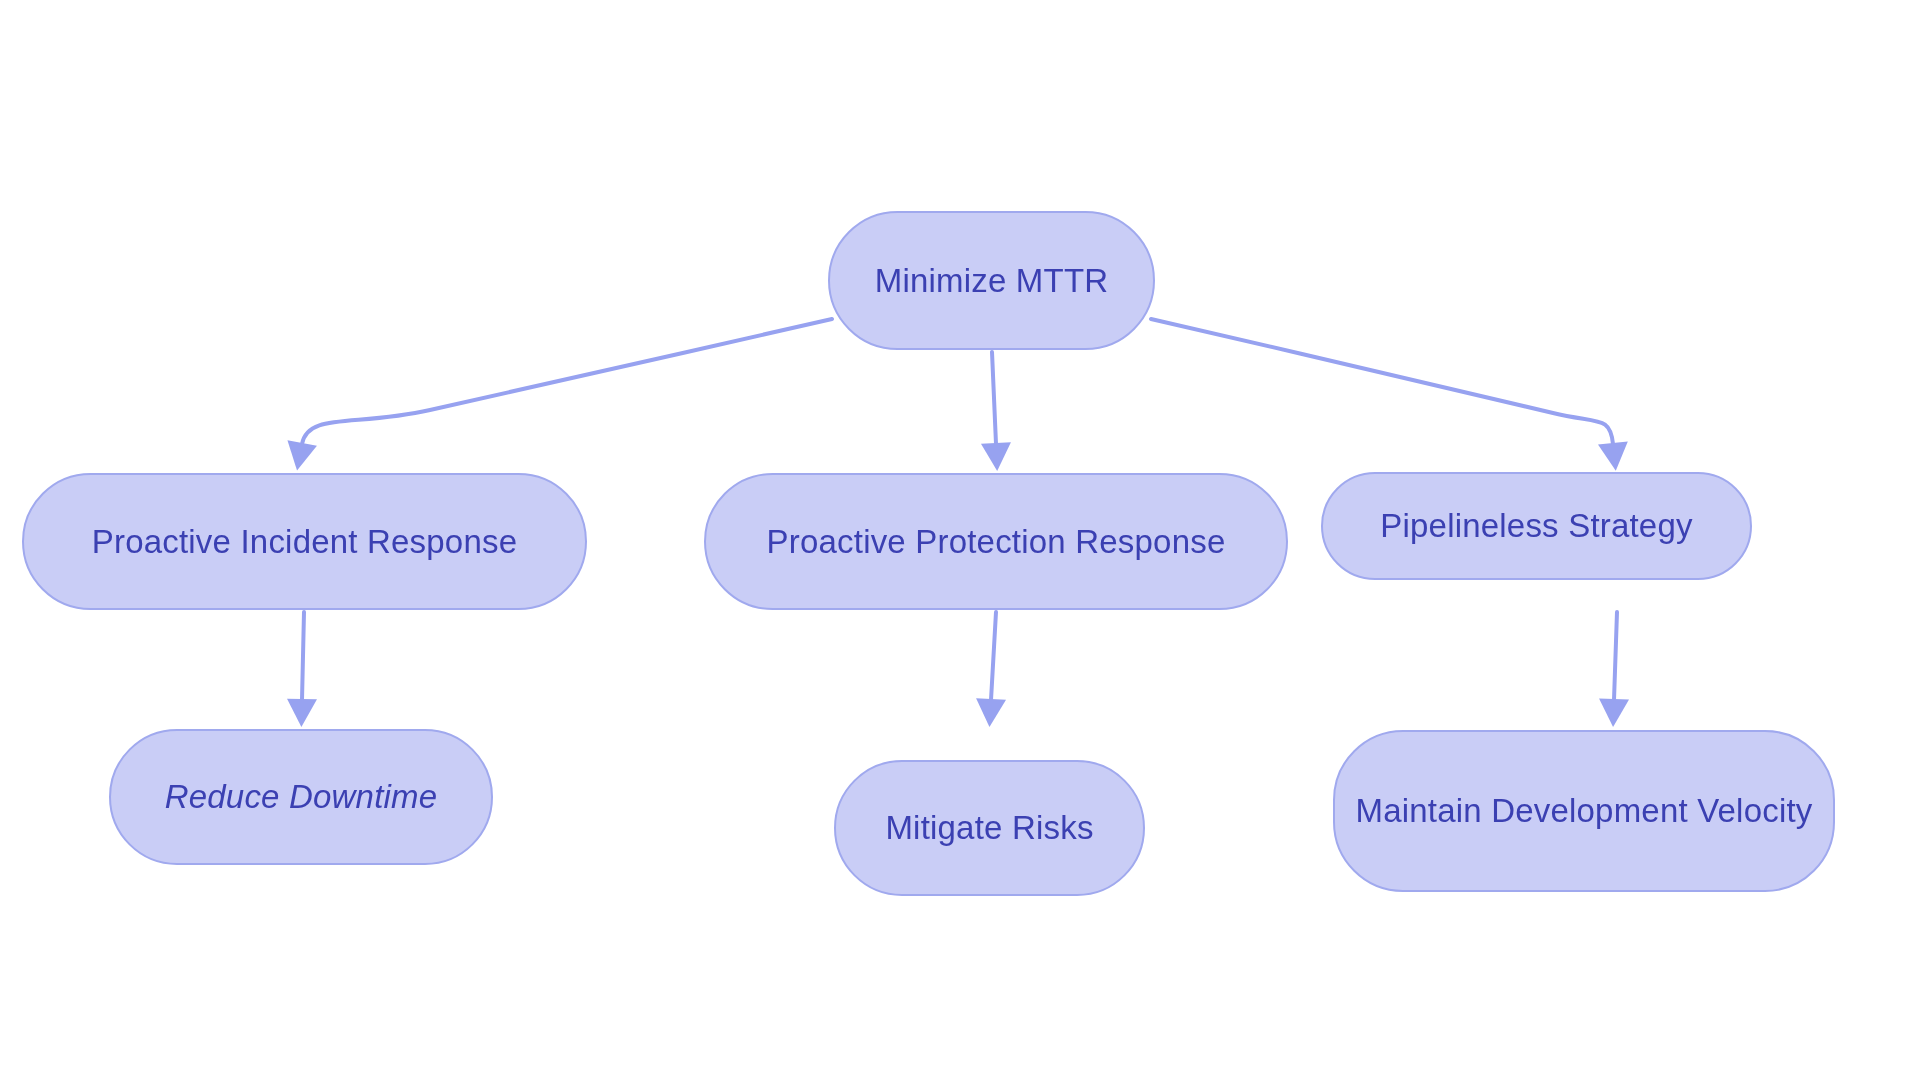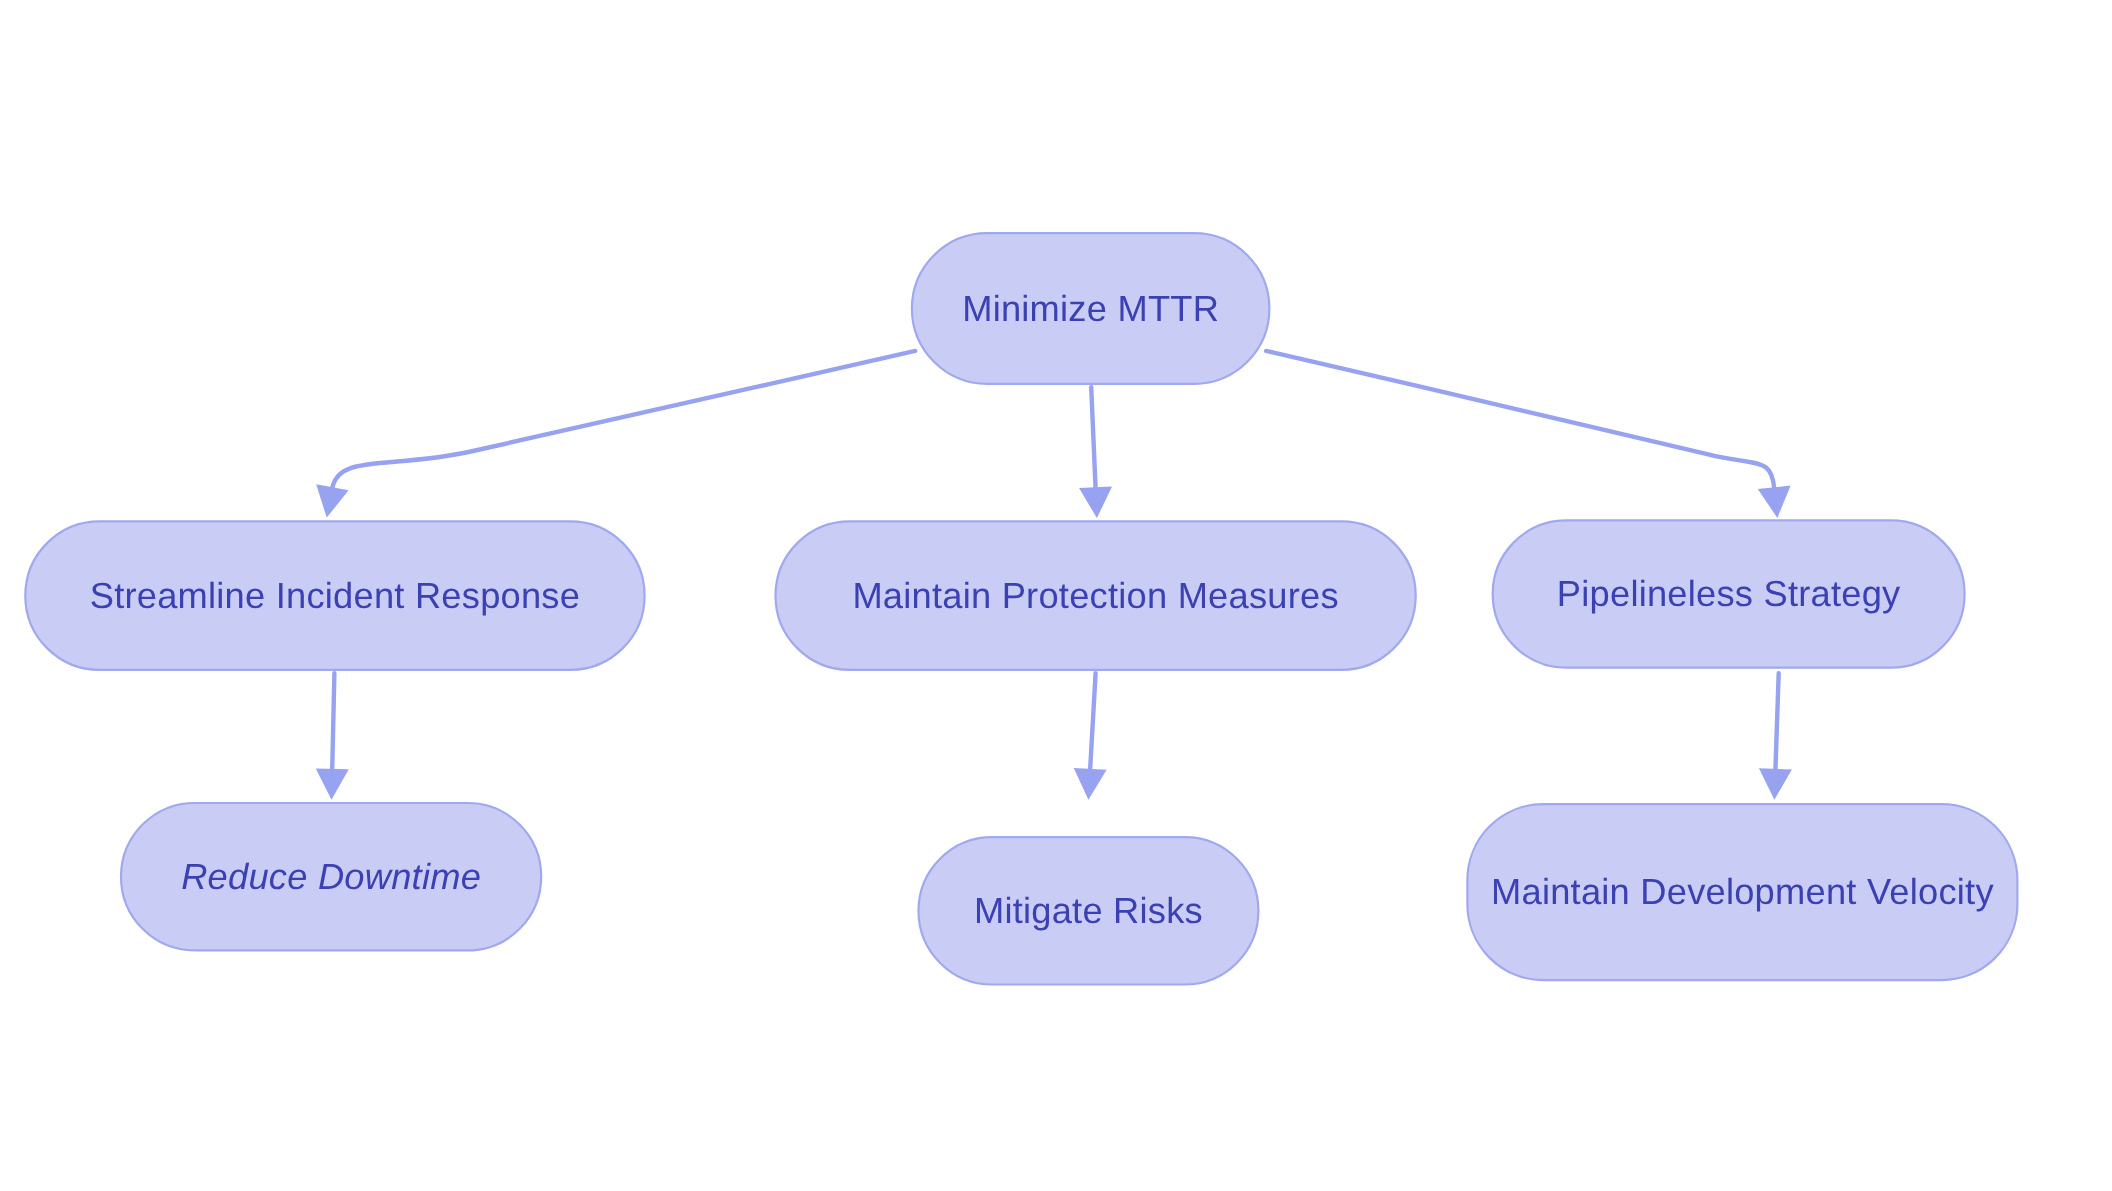--- a/index.html
+++ b/index.html
@@ -61,26 +61,26 @@
         <path d="M 304 612 L 302 700" fill="none" stroke="#97A2F0" stroke-width="4" stroke-linecap="round" marker-end="url(#arrowhead)"></path>
         <path d="M 996 612 L 991 700" fill="none" stroke="#97A2F0" stroke-width="4" stroke-linecap="round" marker-end="url(#arrowhead)"></path>
         <path d="M 1617 612 L 1614 700" fill="none" stroke="#97A2F0" stroke-width="4" stroke-linecap="round" marker-end="url(#arrowhead)"></path>
       </g>
   </svg>
   <div id="nodes-layer">
       <div class="node" style="left: 828px; top: 211px; width: 327px; height: 139px;">
         <span class="node-label">Minimize MTTR</span>
       </div>
       <div class="node" style="left: 22px; top: 473px; width: 565px; height: 137px;">
-        <span class="node-label">Streamline Incident Response</span>
+        <span class="node-label">Proactive Incident Response</span>
       </div>
       <div class="node" style="left: 704px; top: 473px; width: 584px; height: 137px;">
-        <span class="node-label">Maintain Protection Measures</span>
+        <span class="node-label">Proactive Protection Response</span>
       </div>
-      <div class="node" style="left: 1356px; top: 472px; width: 431px; height: 136px;">
+      <div class="node" style="left: 1321px; top: 472px; width: 431px; height: 108px;">
         <span class="node-label">Pipelineless Strategy</span>
       </div>
       <div class="node" style="left: 109px; top: 729px; width: 384px; height: 136px; font-style: italic;">
         <span class="node-label">Reduce Downtime</span>
       </div>
       <div class="node" style="left: 834px; top: 760px; width: 311px; height: 136px;">
         <span class="node-label">Mitigate Risks</span>
       </div>
       <div class="node" style="left: 1333px; top: 730px; width: 502px; height: 162px;">
         <span class="node-label">Maintain Development Velocity</span>

